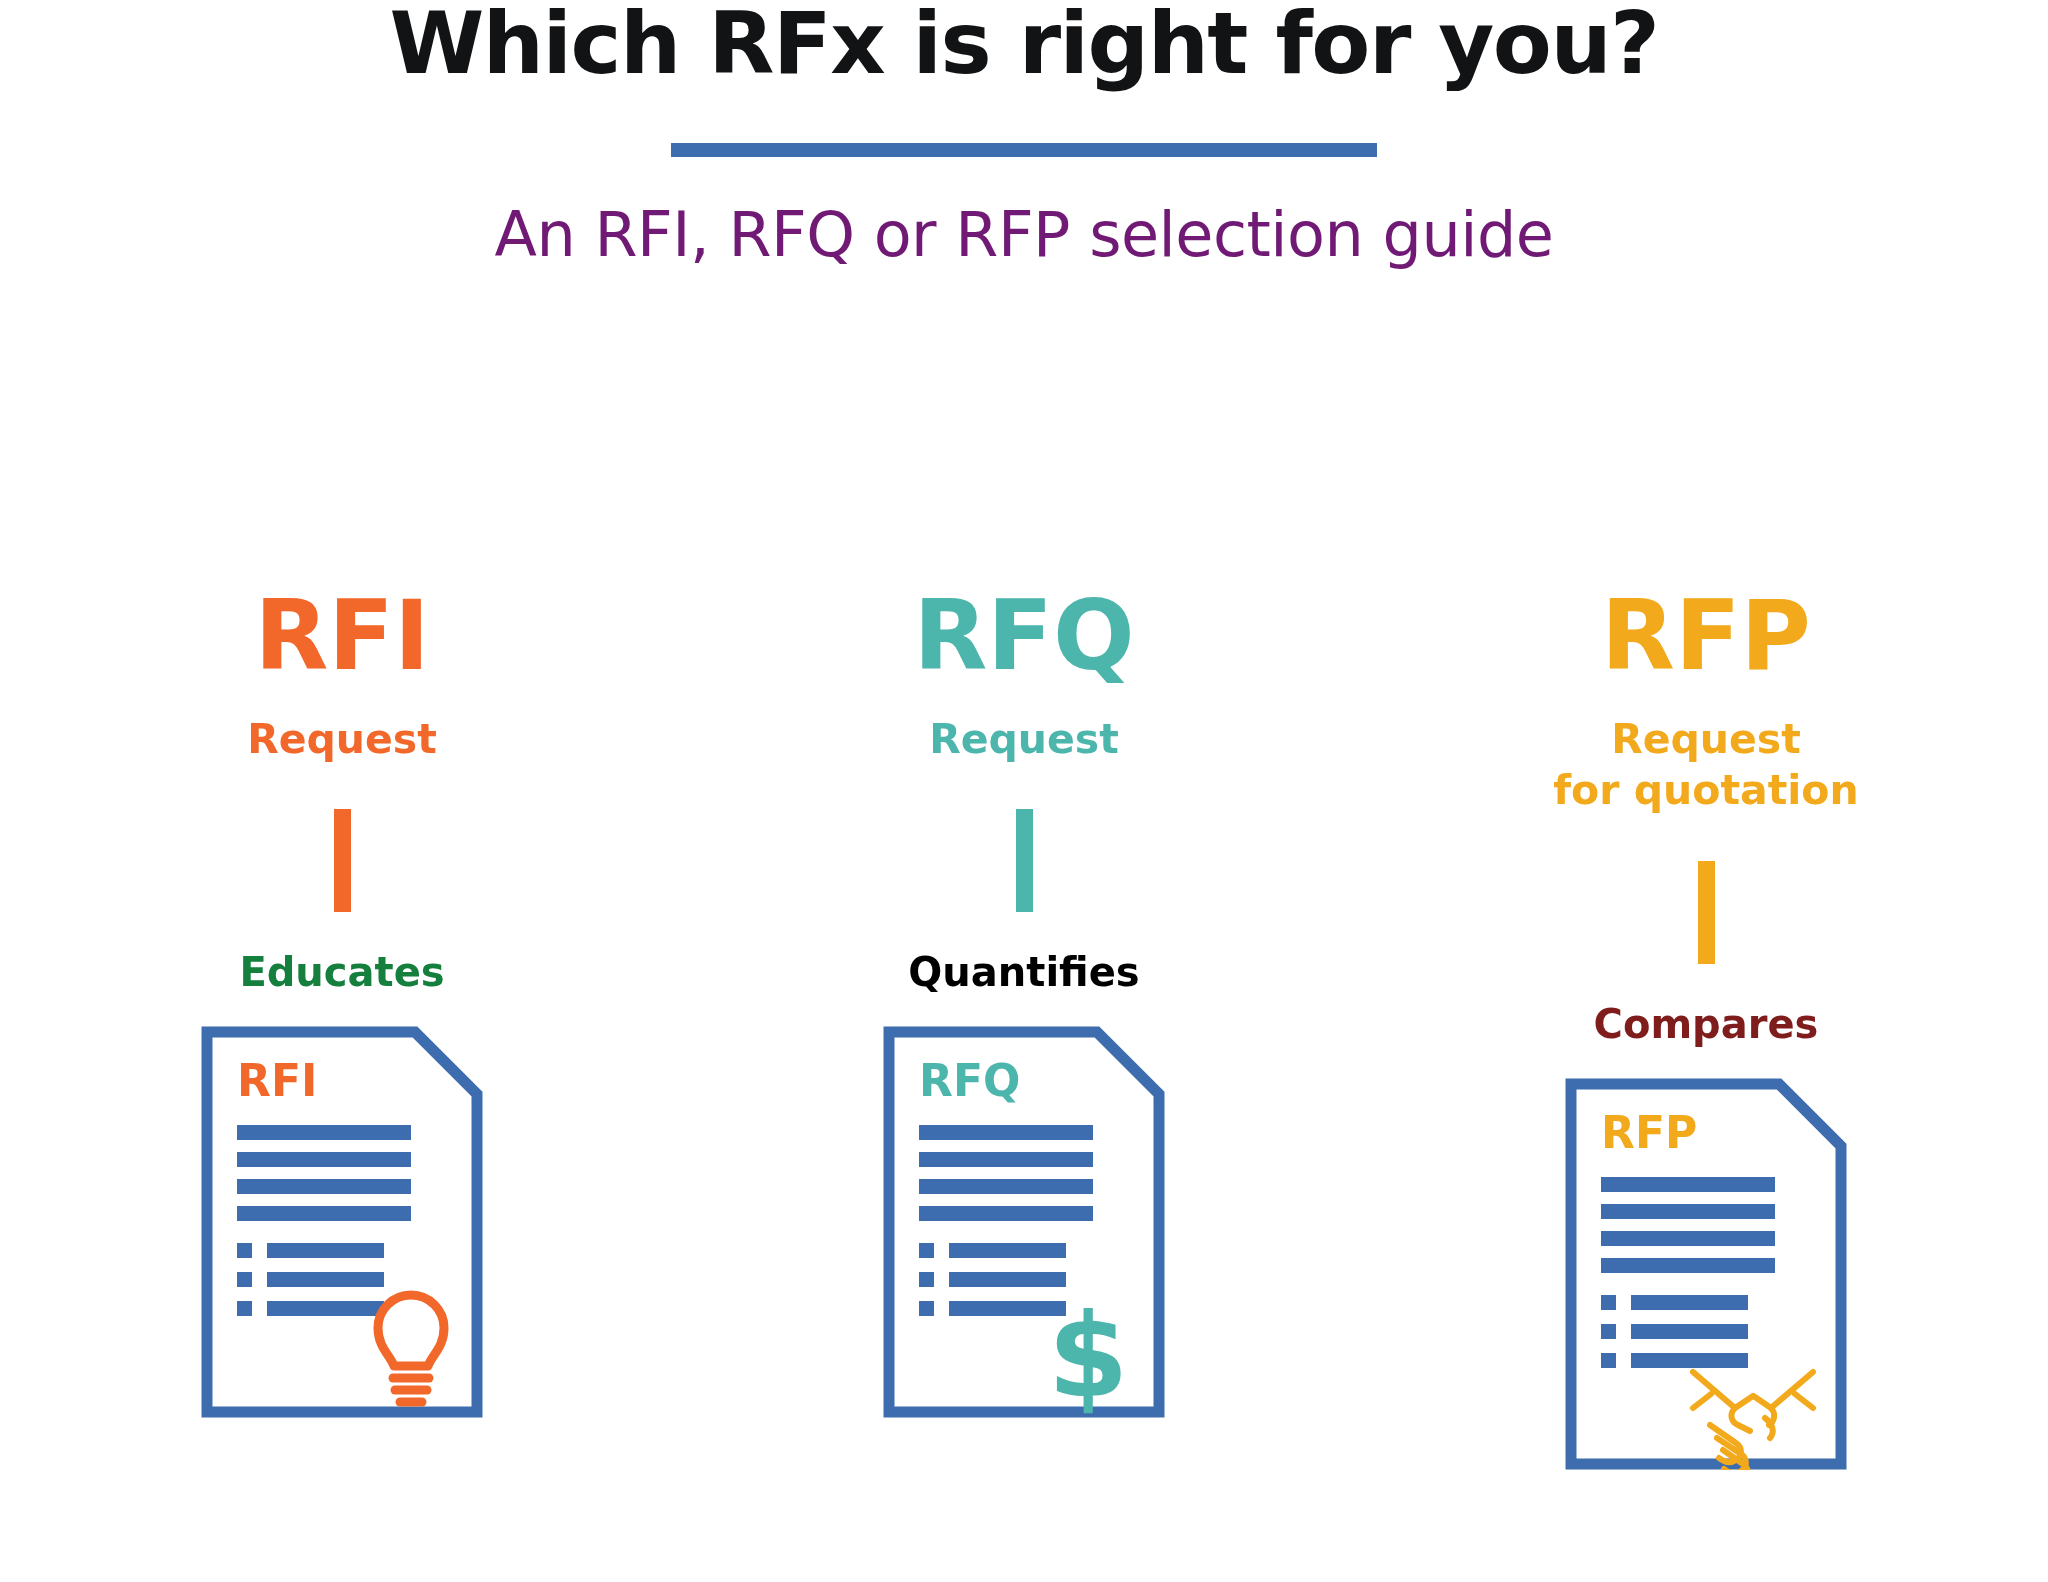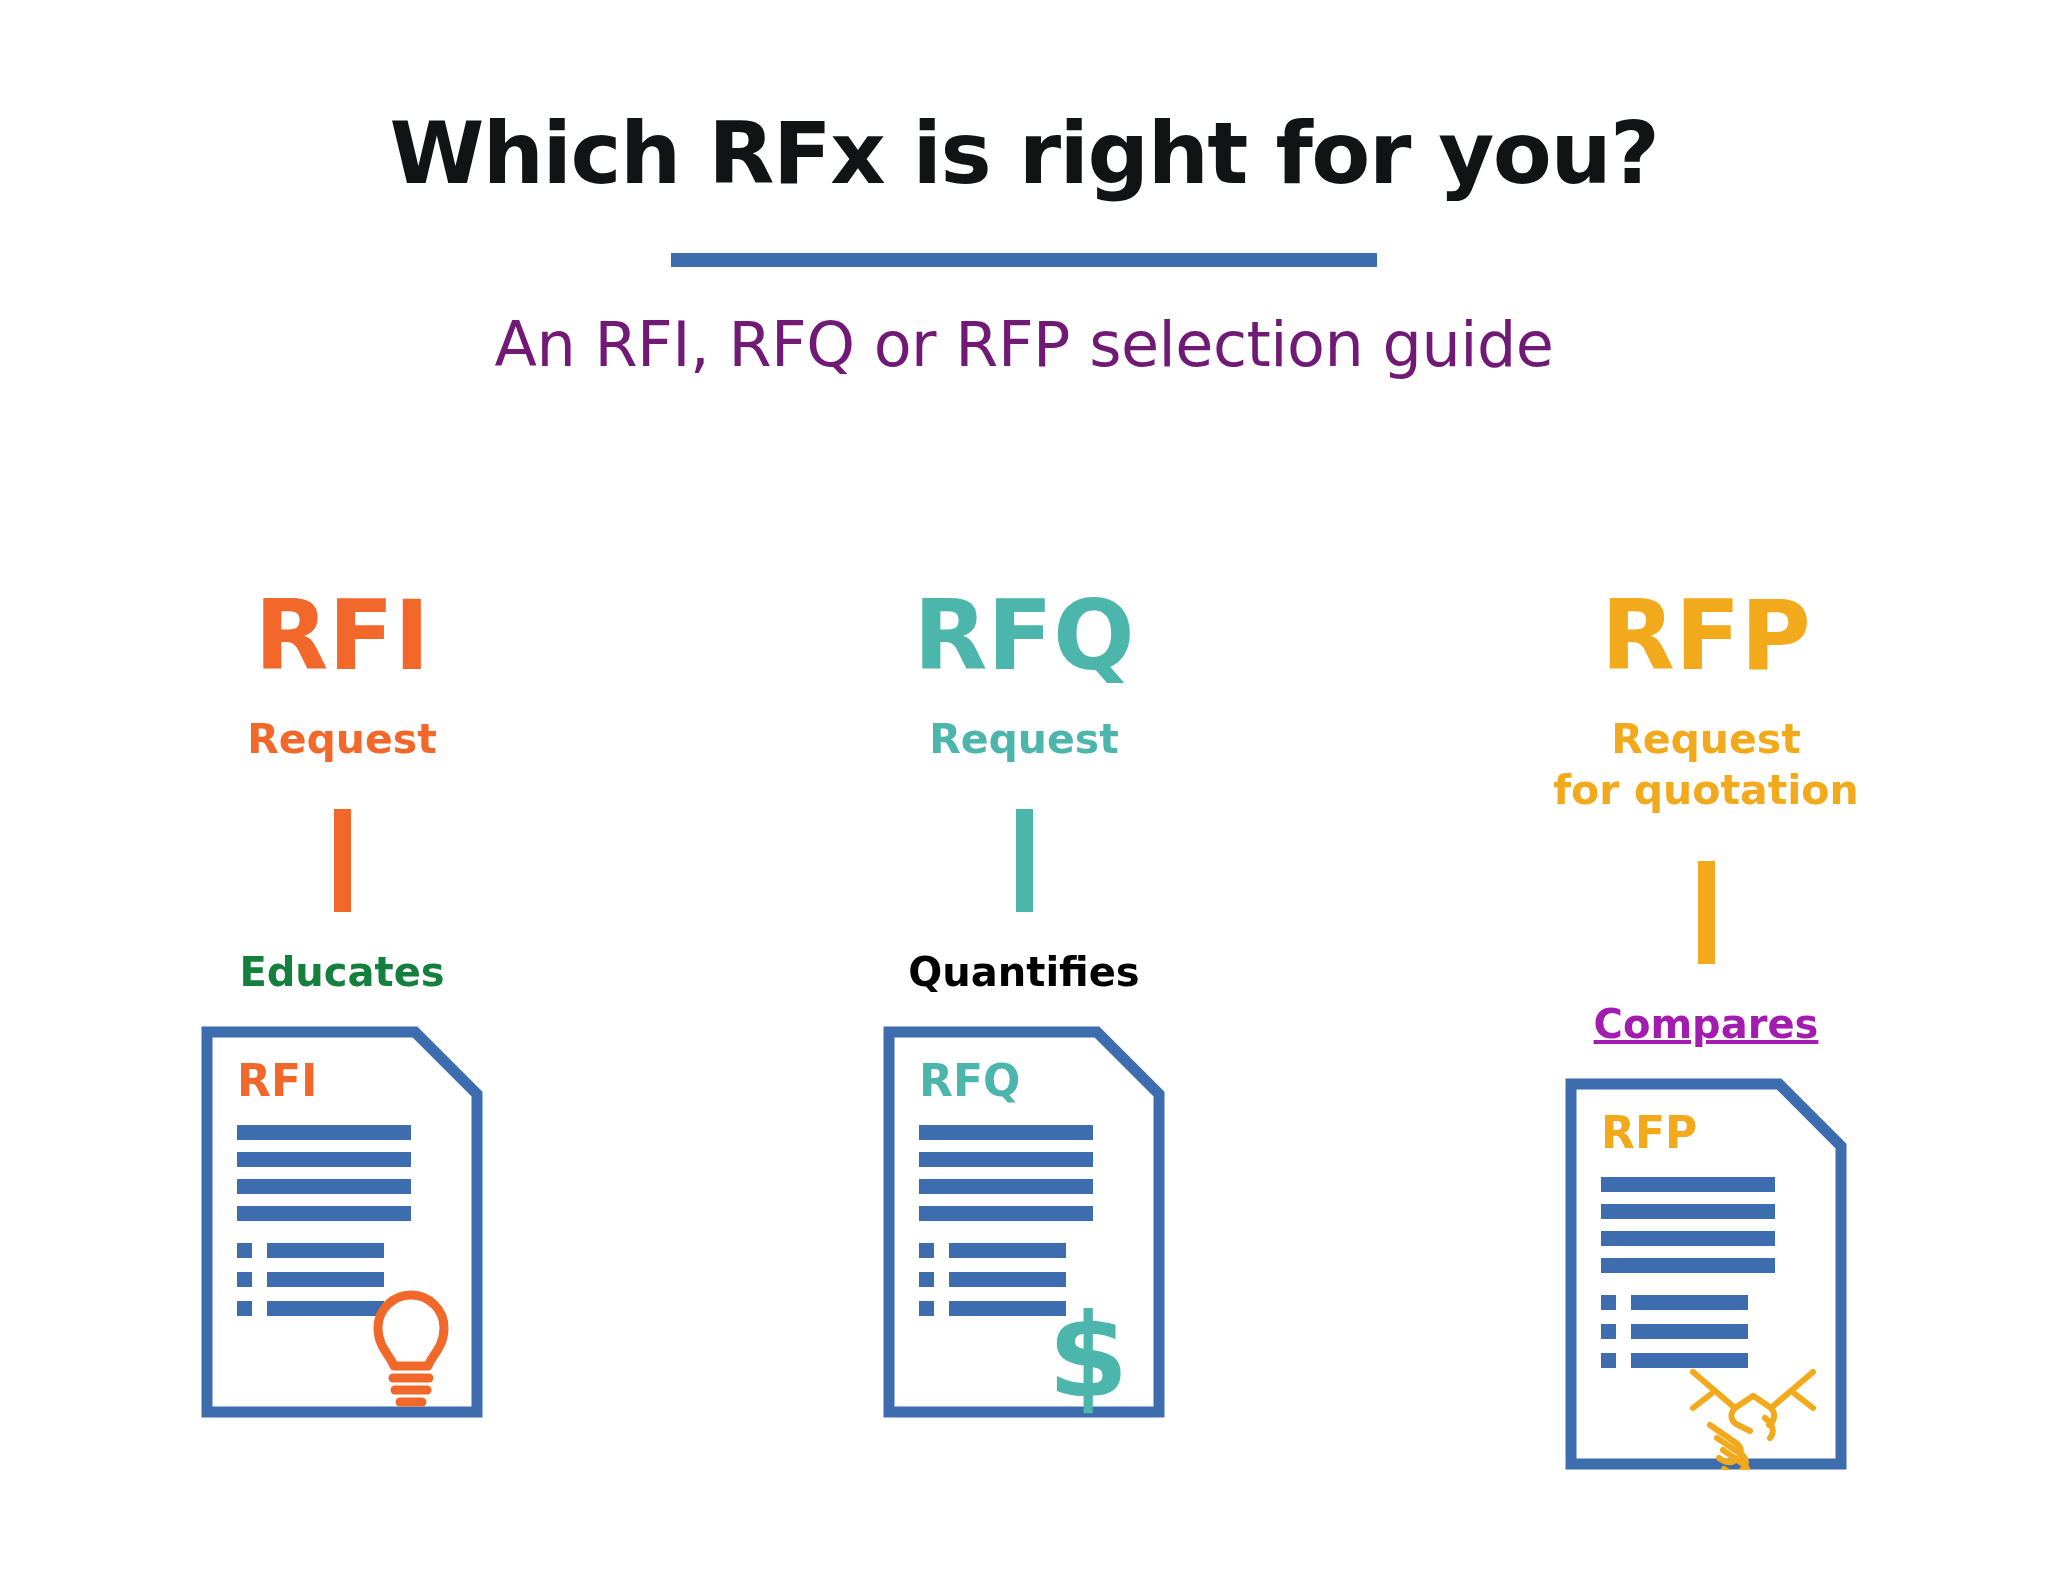--- a/index.html
+++ b/index.html
@@ -19,21 +19,20 @@
   
   .header {
     position: absolute;
     top: 0;
     left: 0;
     width: 2048px;
     text-align: center;
   }
   .page-title {
     margin: 0;
-    padding-top: 110px;
     font-size: 86px;
     font-weight: 800;
     letter-spacing: -1.5px;
     color: #111314;
     line-height: 1;
     font-family: "DejaVu Sans", "Liberation Sans", sans-serif;
   }
   .title-rule {
     width: 706px;
     height: 14px;
@@ -185,21 +184,21 @@
     </div>
   </div>
 
   <div class="col">
     <div class="col-acronym" style="color: rgb(242, 169, 27);">RFP</div>
     <div class="col-expansion" style="color: rgb(242, 169, 27);">
       <div>Request</div>
       <div>for quotation</div>
     </div>
     <div class="col-connector" style="background: rgb(242, 169, 27);"></div>
-    <div class="col-verb" style="color: #a21caf; text-decoration: underline;">Compares</div>
+    <div class="col-verb" style="color: #7f1d1d;">Compares</div>
 
     <div class="doc-wrap">
       <svg class="doc-svg" viewBox="0 0 282 392" xmlns="http://www.w3.org/2000/svg">
         <path d="M6 6 H214 L276 68 V386 H6 Z" fill="#ffffff" stroke="#3D6DAF" stroke-width="11" stroke-linejoin="miter"></path>
         <text x="36" y="70" font-family="DejaVu Sans, Liberation Sans, sans-serif" font-size="44" font-weight="800" fill="#F2A91B">RFP</text>
         <g fill="#3D6DAF">
           <rect x="36" y="99" width="174" height="15"></rect>
           <rect x="36" y="126" width="174" height="15"></rect>
           <rect x="36" y="153" width="174" height="15"></rect>
           <rect x="36" y="180" width="174" height="15"></rect>

